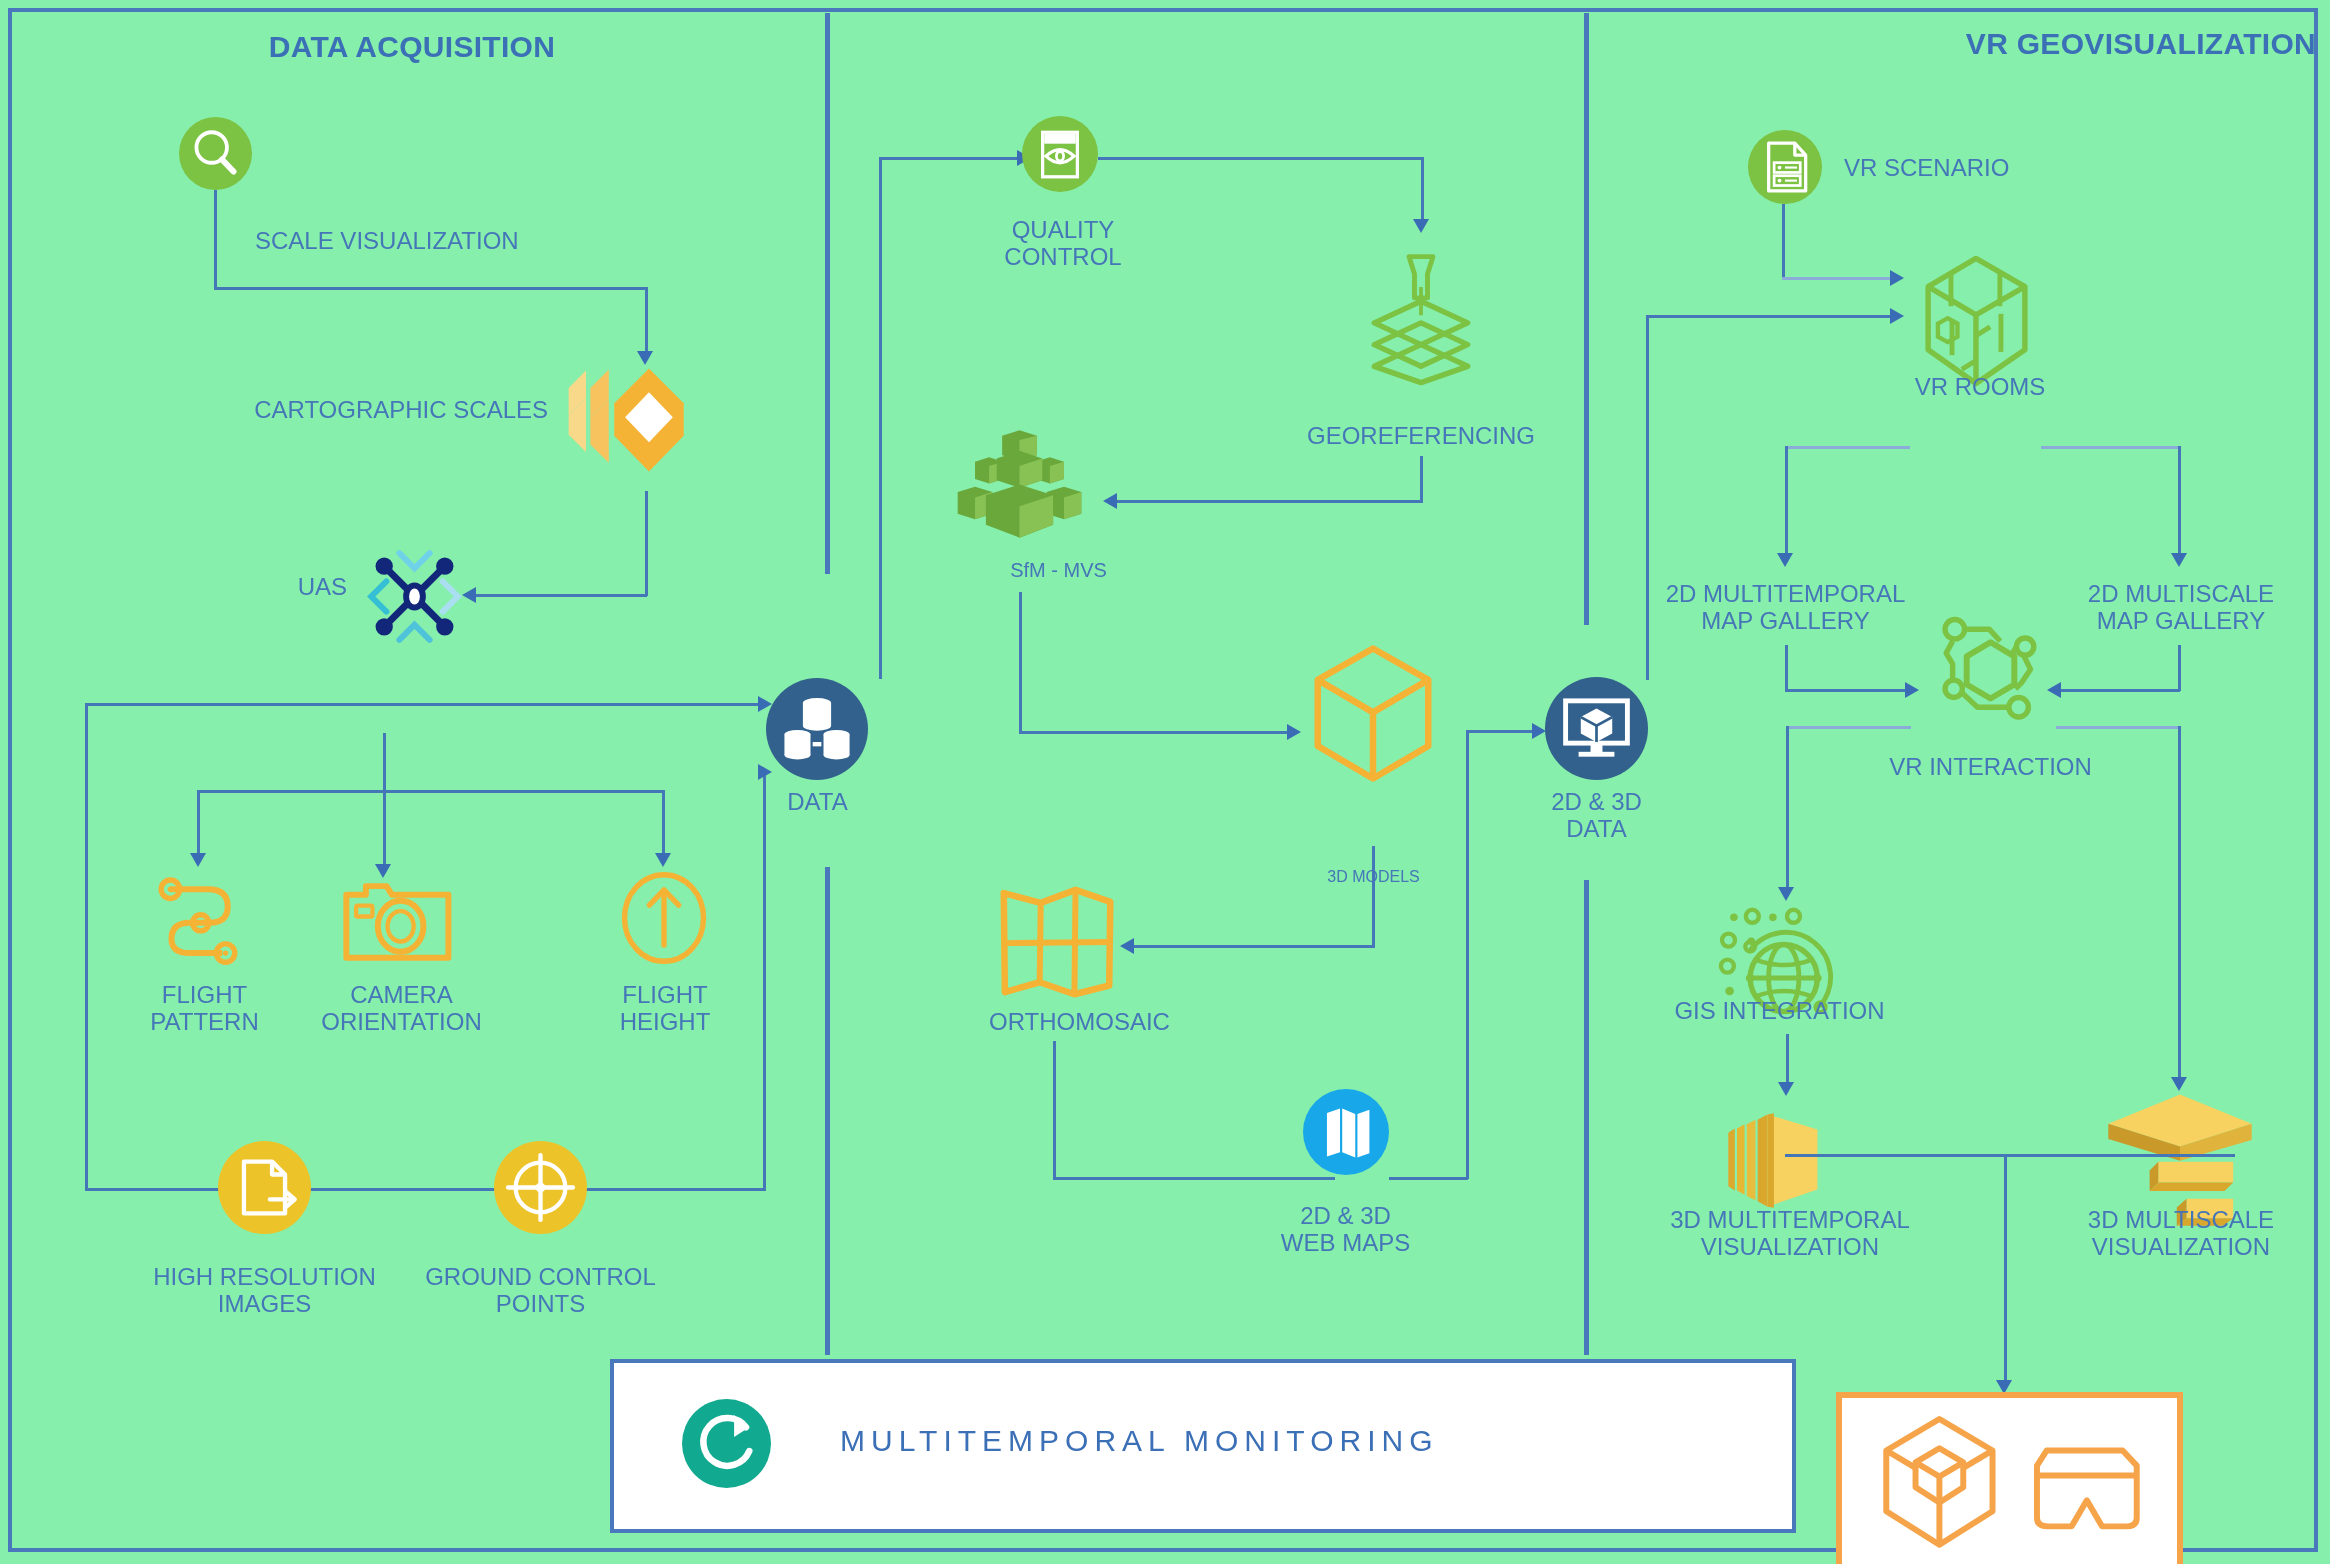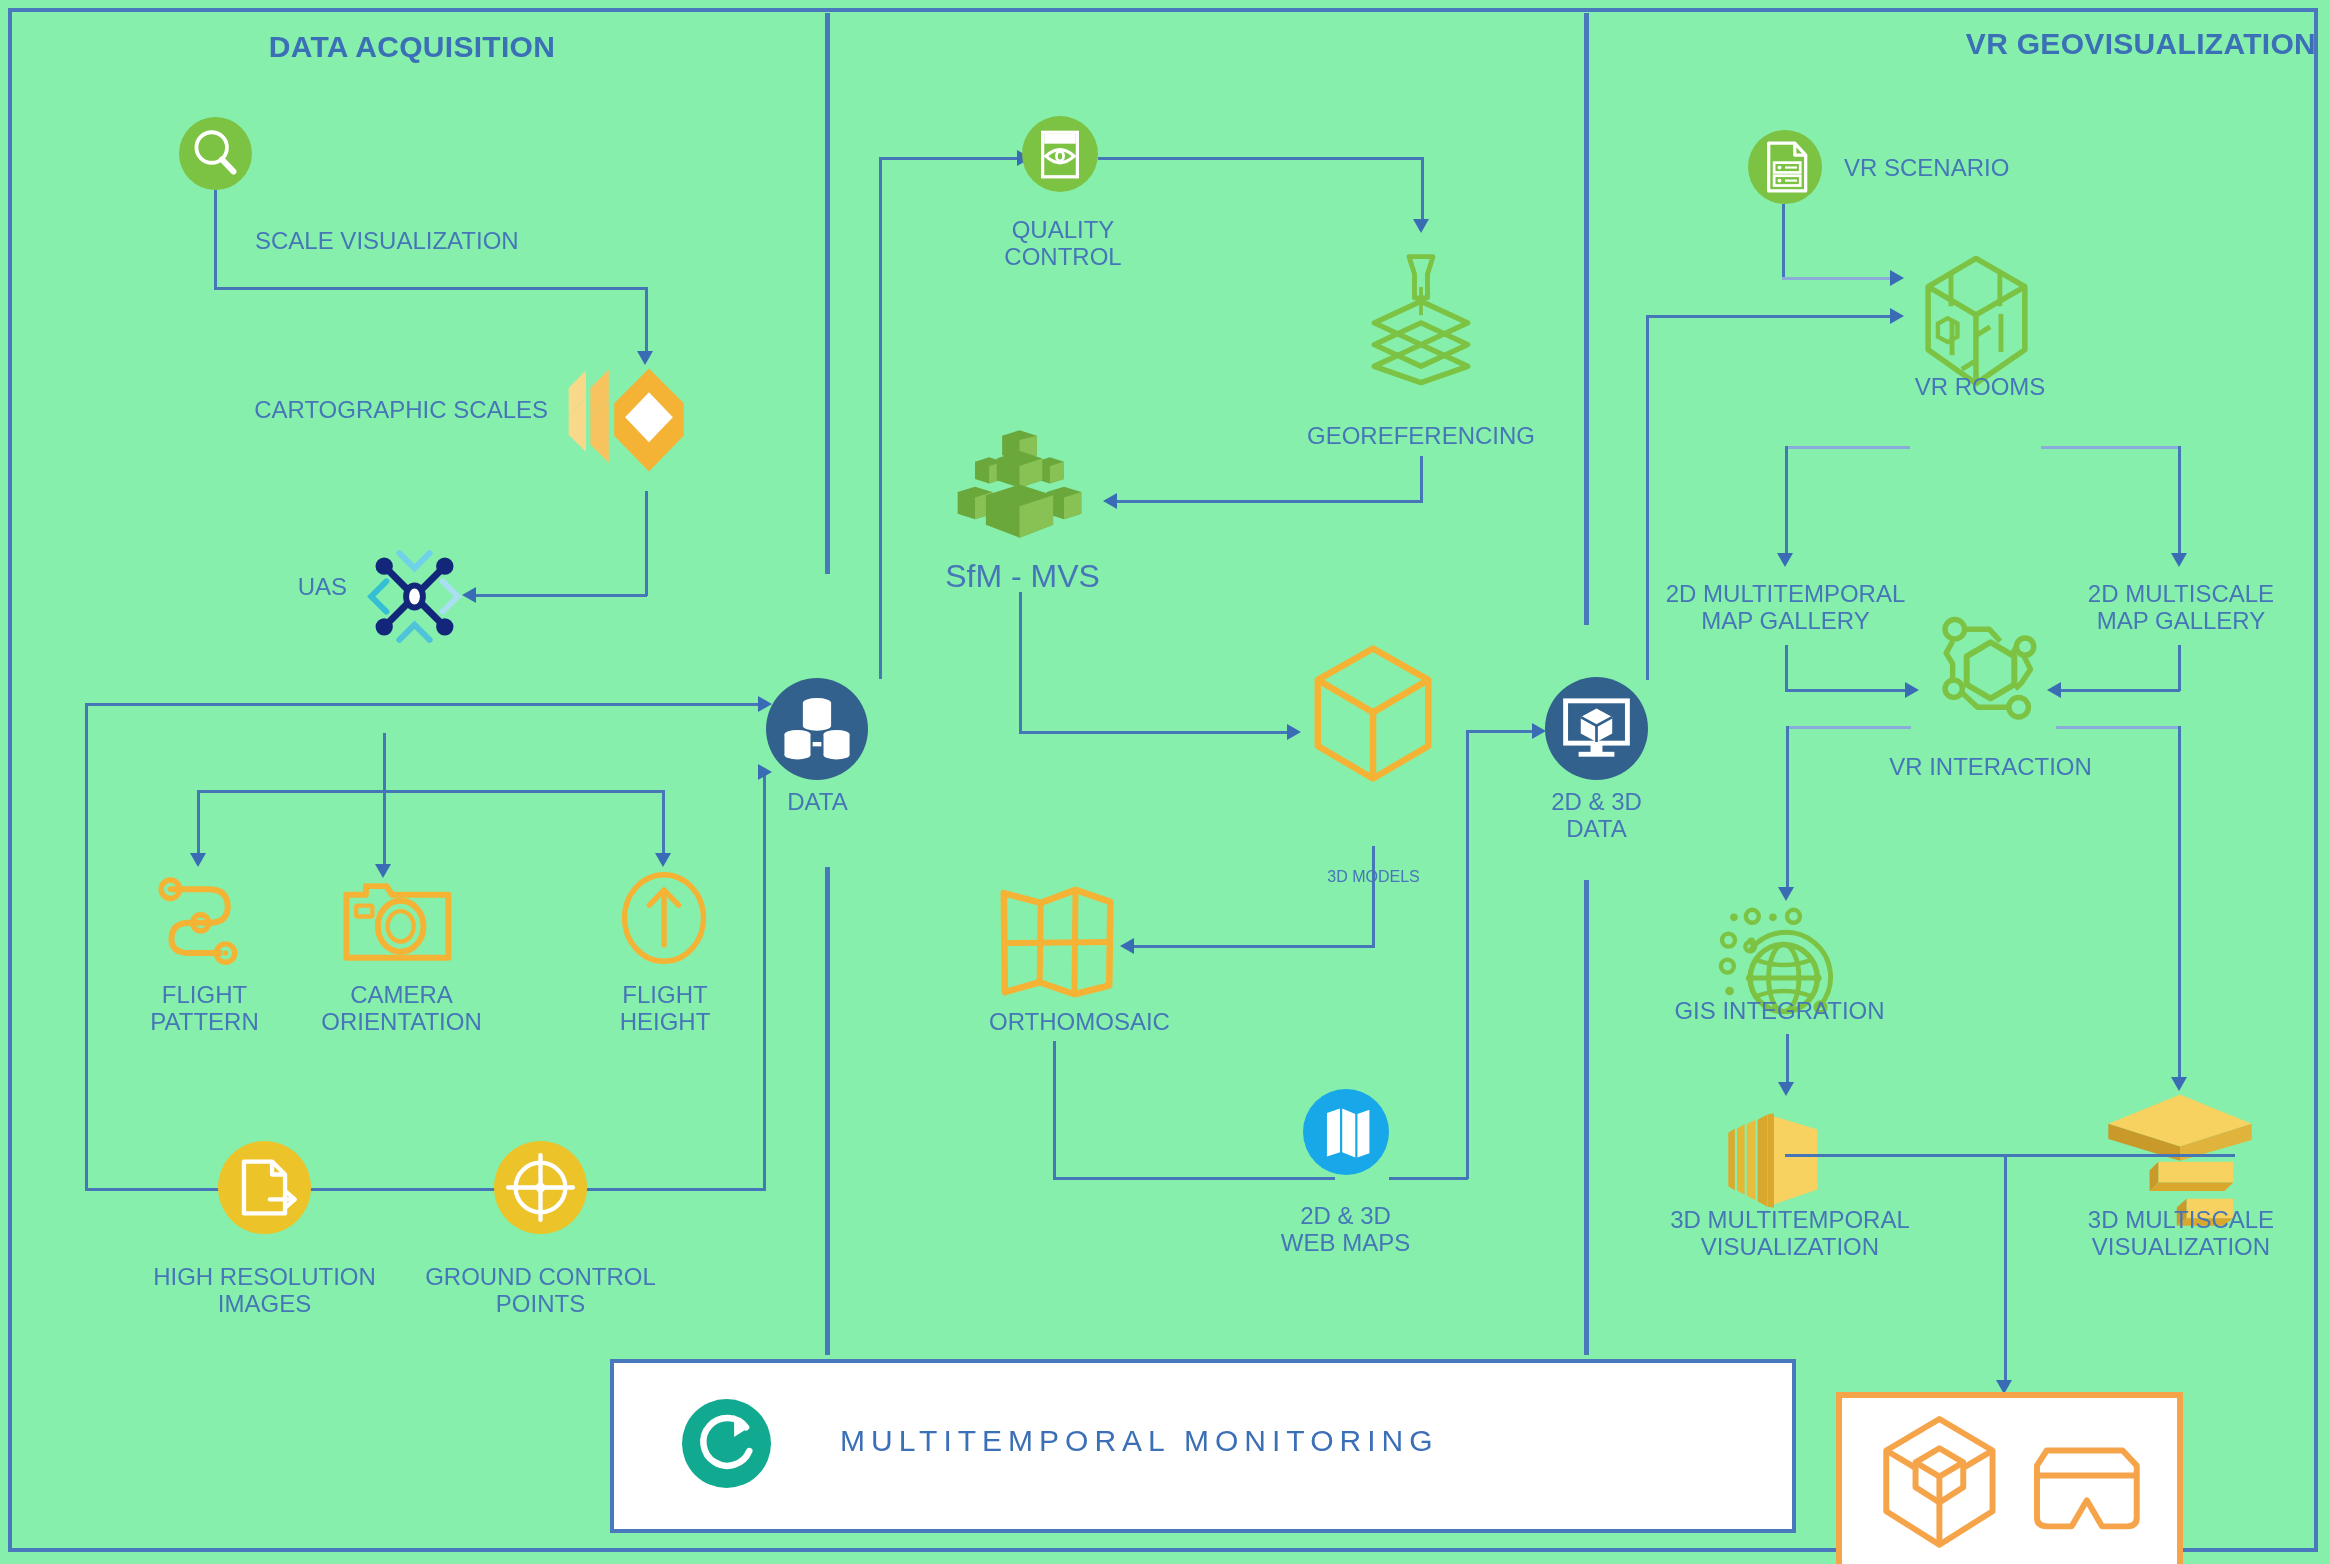--- a/index.html
+++ b/index.html
@@ -231,21 +231,21 @@
       <path d="M128 72 L170 58 L170 98 L128 112 Z" fill="#88c254"></path>
 
       <path d="M14 120 L46 110 L78 120 L78 160 L46 170 L14 160 Z" fill="#6aa83c"></path>
       <path d="M46 130 L78 120 L78 160 L46 170 Z" fill="#88c254"></path>
       <path d="M178 120 L210 110 L242 120 L242 160 L210 170 L178 160 Z" fill="#6aa83c"></path>
       <path d="M210 130 L242 120 L242 160 L210 170 Z" fill="#88c254"></path>
       <path d="M66 126 L128 106 L190 126 L190 180 L128 204 L66 180 Z" fill="#6aa83c"></path>
       <path d="M128 146 L190 126 L190 180 L128 204 Z" fill="#88c254"></path>
     </svg>
   </div>
-  <div class="node-label" style="left:922px;top:559px;width:201px;font-size:32px;">SfM - MVS</div>
+  <div class="node-label" style="left:958px;top:559px;width:201px;font-size:20px;">SfM - MVS</div>
 
   <div class="ln v" style="left:1019px;top:592px;height:141px;"></div>
   <div class="ln h" style="left:1019px;top:731px;width:271px;"></div>
   <div class="arw right" style="left:1287px;top:724px;"></div>
 
   <div class="icon" style="left:1308px;top:643px;width:130px;height:141px;">
     <svg width="130" height="141" viewBox="0 0 240 260">
       <path d="M120 10 L222 68 L222 190 L120 250 L18 190 L18 68 Z" fill="none" stroke="#f5b335" stroke-width="12" stroke-linejoin="round"></path>
       <path d="M18 68 L120 128 L222 68" fill="none" stroke="#f5b335" stroke-width="12" stroke-linejoin="round"></path>
       <path d="M120 128 L120 250" fill="none" stroke="#f5b335" stroke-width="12"></path>

